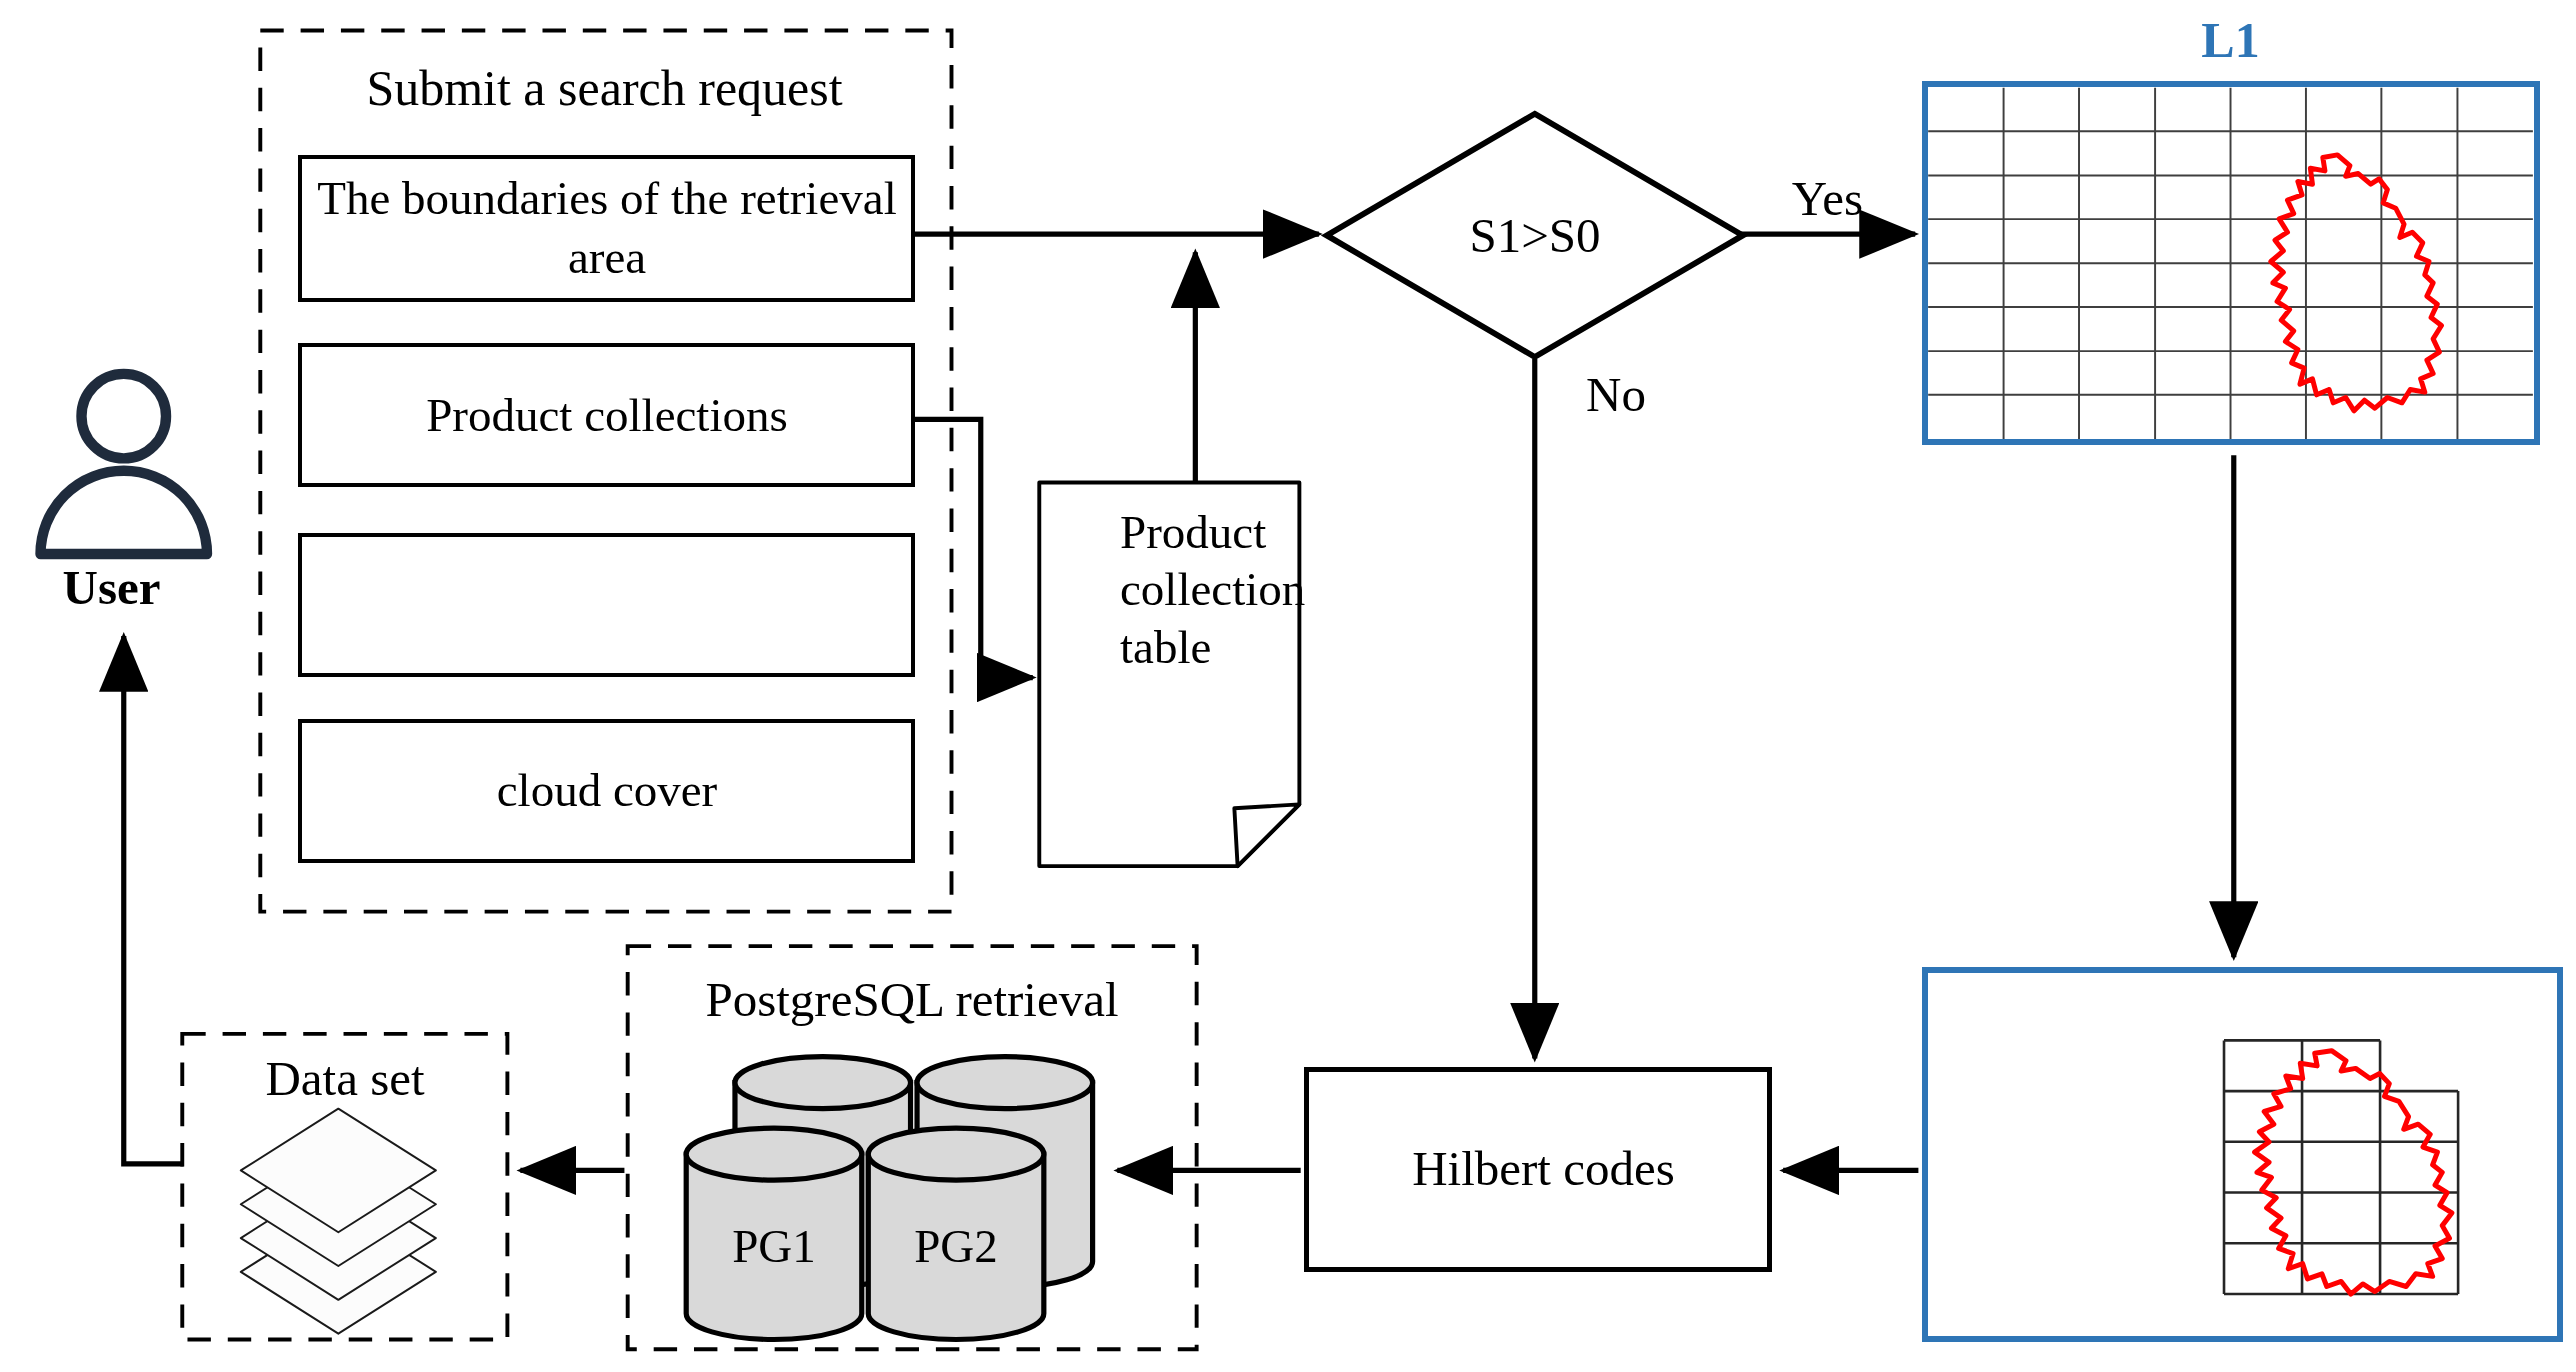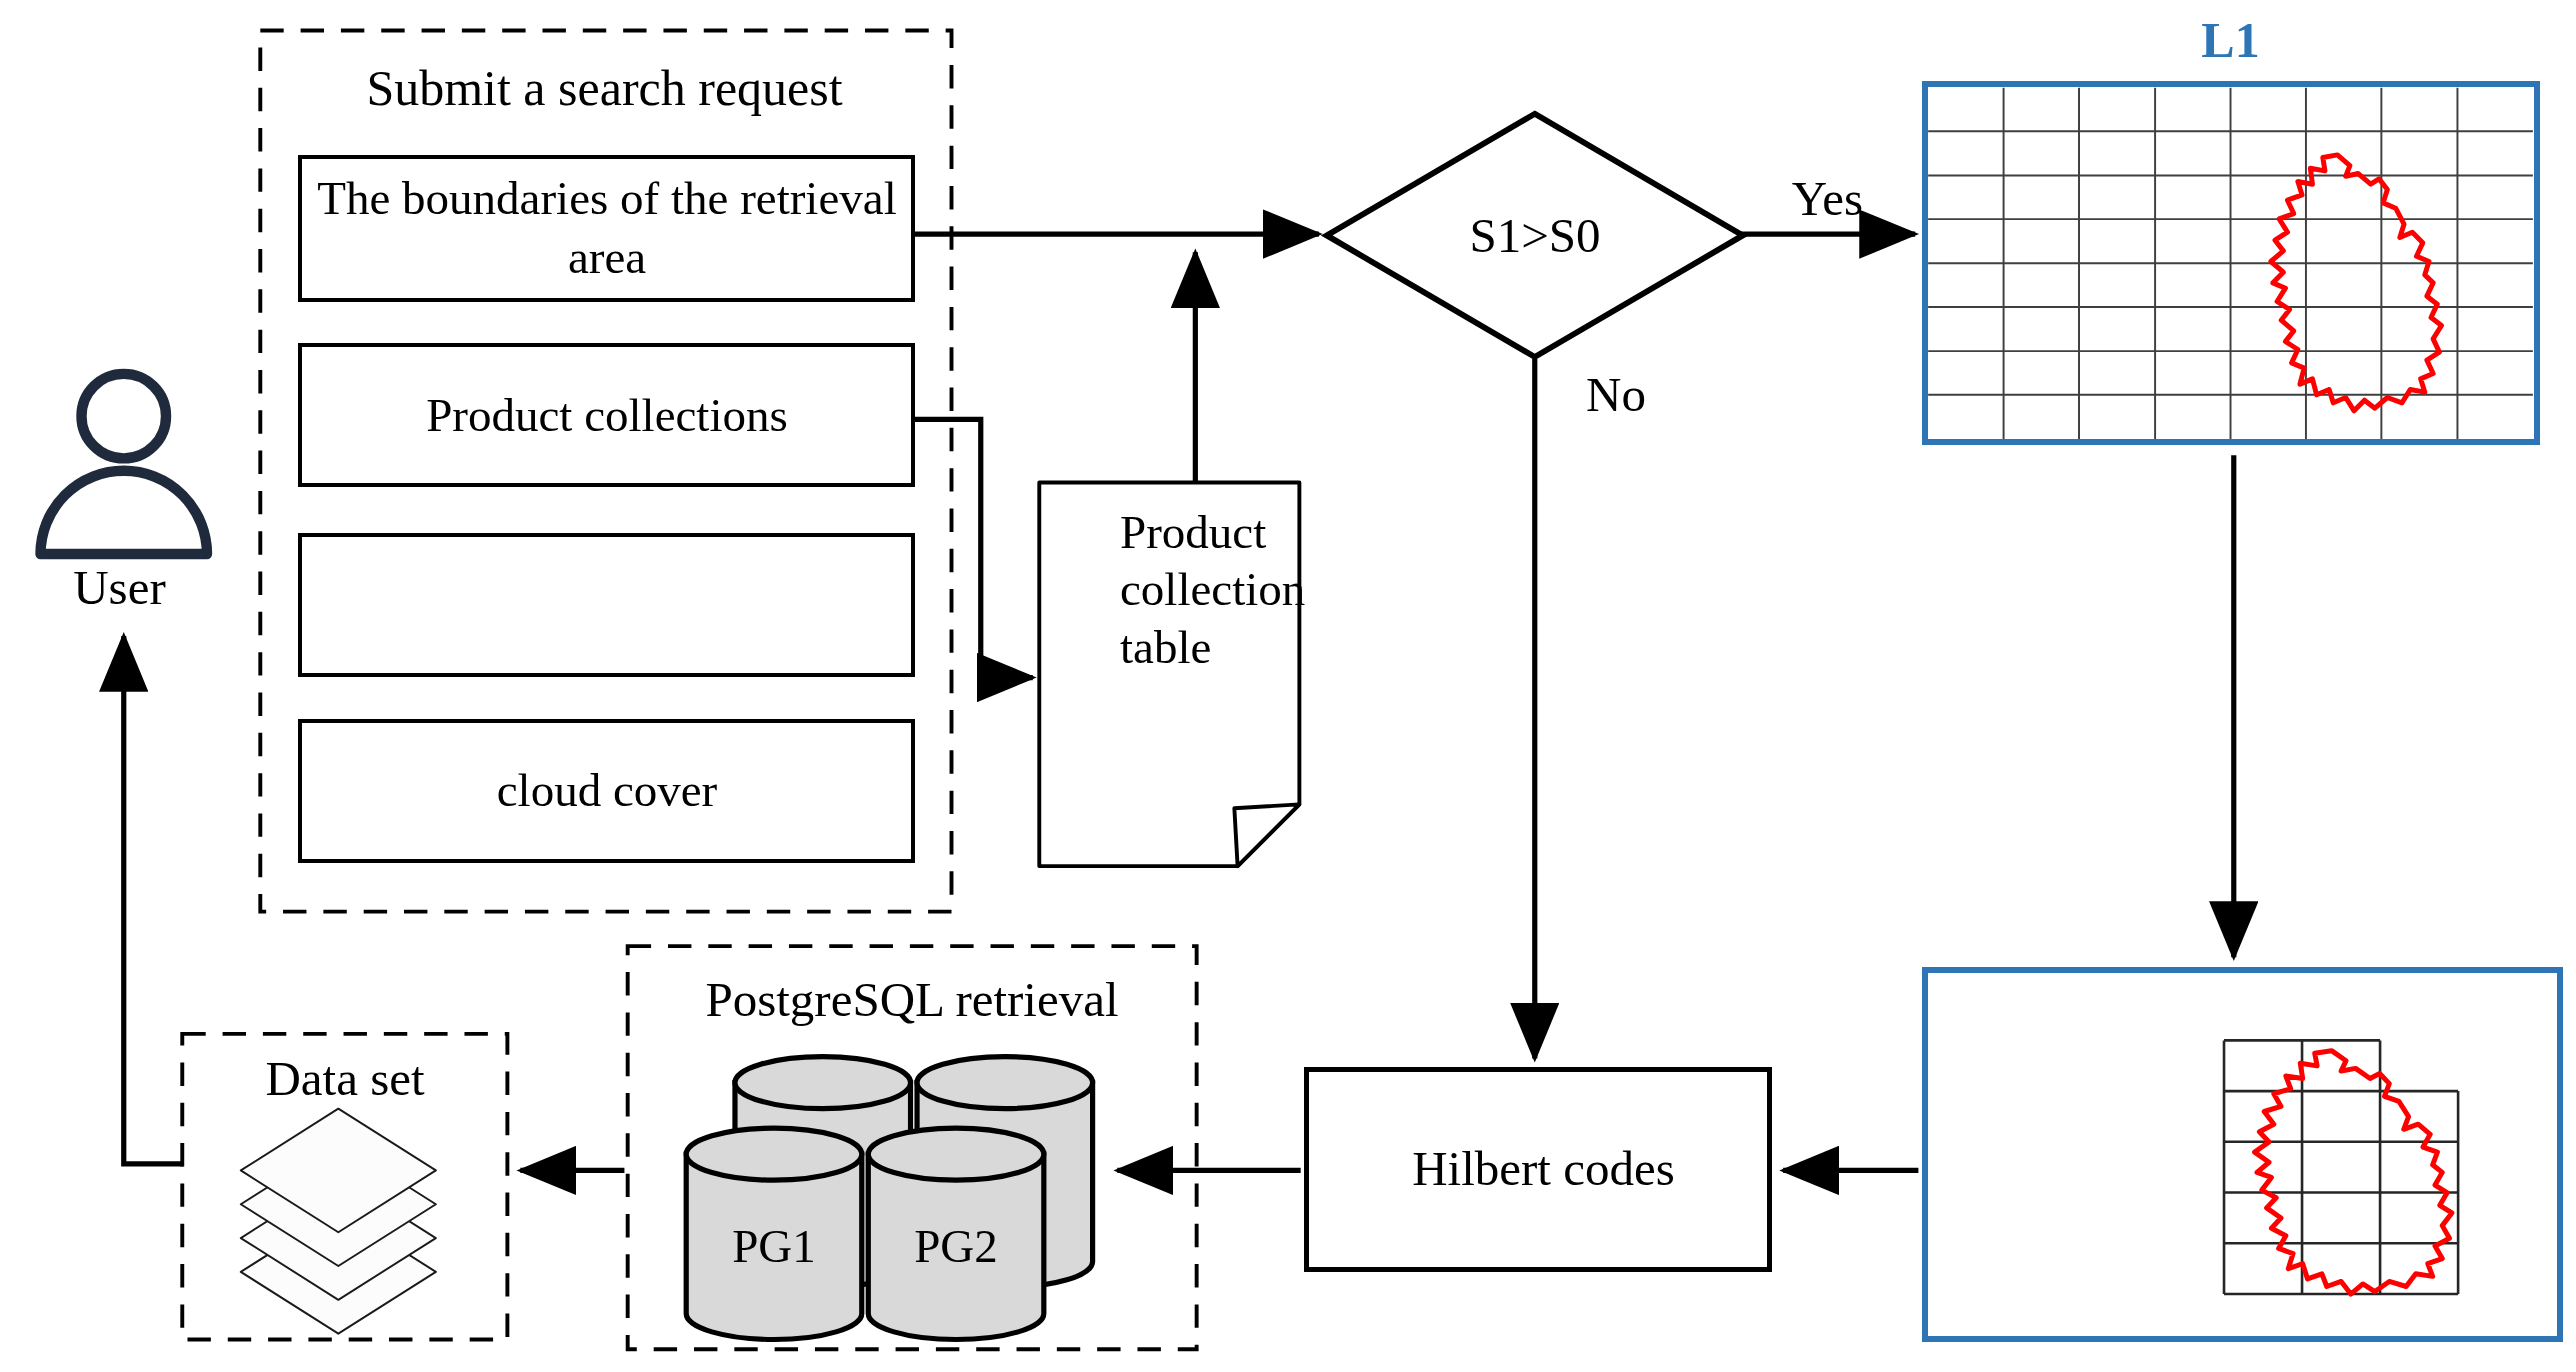--- a/index.html
+++ b/index.html
@@ -122,21 +122,21 @@
     </g>
   </svg>
 
   <div class="layer labels">
     <div class="abs txt fs72" style="left:306px;top:159px;width:602px;height:138px;">The boundaries of the retrieval area</div>
 
     <div class="abs txt fs77" style="left:273px;top:52px;width:663px;height:72px;">Submit a search request</div>
     <div class="abs txt fs72" style="left:306px;top:348px;width:602px;height:135px;">Product collections</div>
     <div class="abs txt fs72" style="left:306px;top:723px;width:602px;height:135px;">cloud cover</div>
 
-    <div class="abs txt fs75" style="left:22px;top:558px;width:195px;height:59px;">User</div>
+    <div class="abs txt fs75" style="left:14px;top:558px;width:195px;height:59px;font-weight:bold;">User</div>
 
 
     <div class="abs doc-text" style="left:1072px;top:504px;width:228px;margin-left:48px;">Product collection table</div>
 
     <div class="abs txt fs75" style="left:1405px;top:205px;width:260px;height:62px;">S1&gt;S0</div>
     <div class="abs txt fs75" style="left:1756px;top:168px;width:143px;height:62px;font-family:Liberation Serif, serif;">Yes</div>
     <div class="abs txt fs75" style="left:1554px;top:364px;width:124px;height:62px;">No</div>
 
     <div class="abs txt fs77 blue-text" style="left:2133px;top:6.5px;width:195px;height:68px;">L1</div>
 

